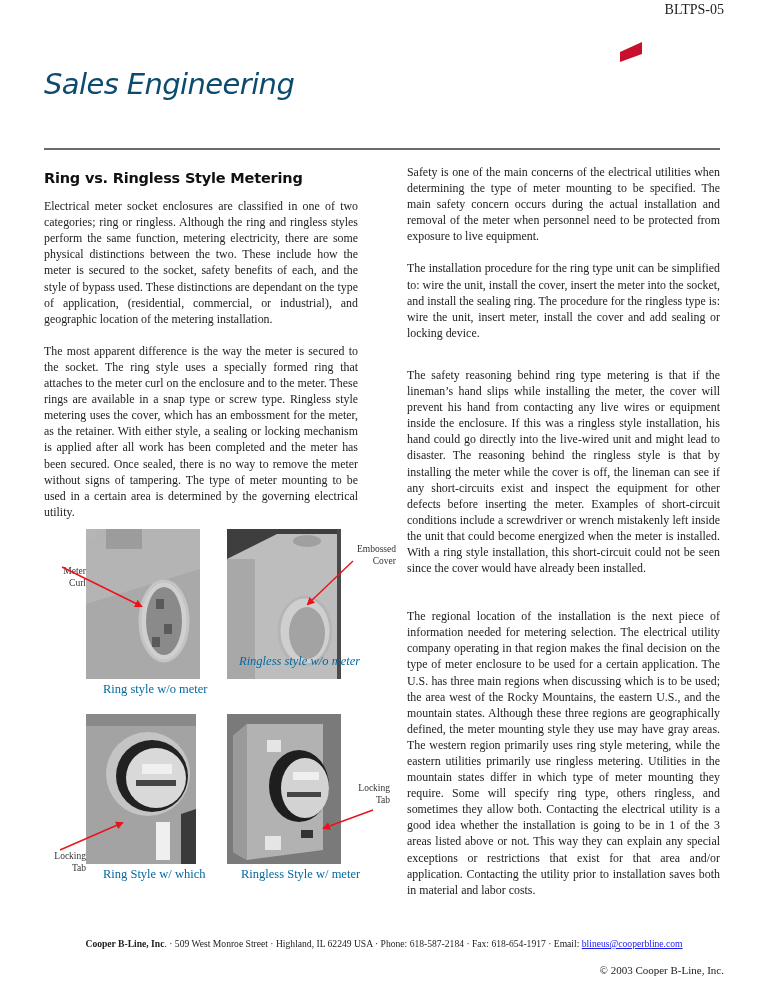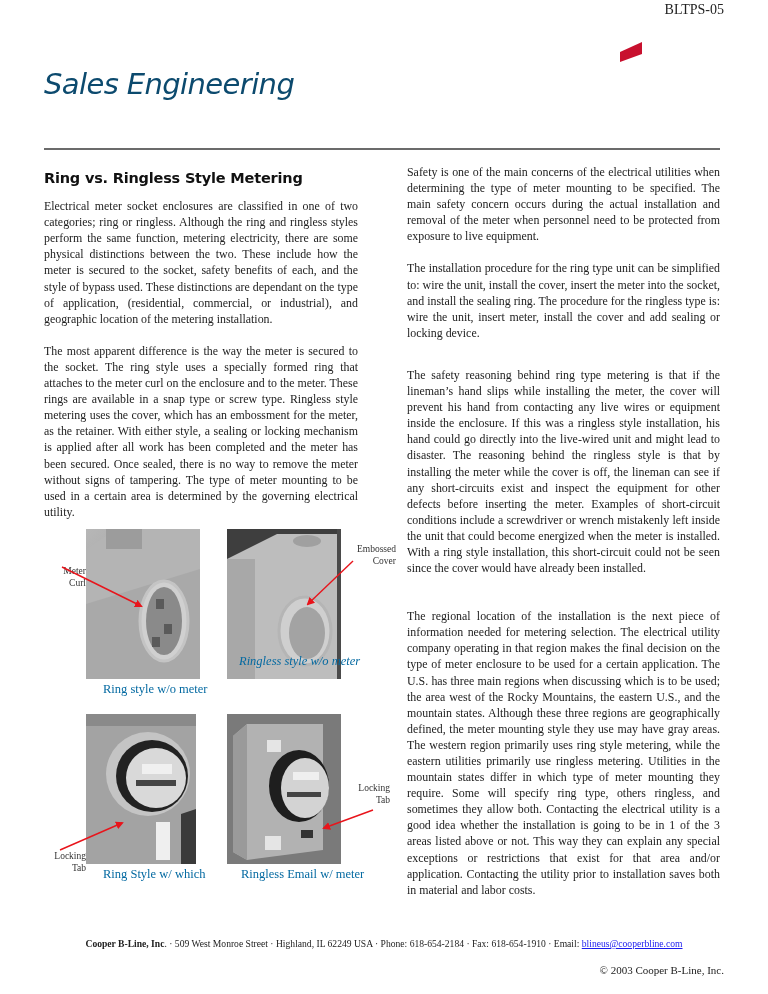--- a/index.html
+++ b/index.html
@@ -101,21 +101,21 @@
     <rect x="60" y="78" width="34" height="5" fill="#444"></rect>
     <rect x="38" y="122" width="16" height="14" fill="#e5e5e5"></rect>
     <rect x="40" y="26" width="14" height="12" fill="#e5e5e5"></rect>
     <rect x="74" y="116" width="12" height="8" fill="#333"></rect>
   </svg>
 </div>
 
 <div class="caption" style="left:86px; top:682px;">Ring style w/o meter</div>
 <div class="caption" style="left:222px; top:654px;font-style:italic;">Ringless style w/o meter</div>
 <div class="caption" style="left:86px; top:867px;">Ring Style w/ which</div>
-<div class="caption" style="left:224px; top:867px;">Ringless Email w/ meter</div>
+<div class="caption" style="left:224px; top:867px;">Ringless Style w/ meter</div>
 
 <div class="callout" style="left:50px; top:566px; width:36px;">
   <div>Meter</div>
   <div>Curl</div>
 </div>
 <div class="callout" style="left:346px; top:544px; width:50px;">
   <div>Embossed</div>
   <div>Cover</div>
 </div>
 <div class="callout" style="left:44px; top:851px; width:42px;">
@@ -133,15 +133,15 @@
       <polygon points="0,0 8,4 0,8" fill="#e8141b"></polygon>
     </marker>
   </defs>
   <line x1="62" y1="567" x2="141" y2="606" stroke="#e8141b" stroke-width="1.4" marker-end="url(#ah)"></line>
   <line x1="353" y1="561" x2="308" y2="604" stroke="#e8141b" stroke-width="1.4" marker-end="url(#ah)"></line>
   <line x1="60" y1="850" x2="122" y2="823" stroke="#e8141b" stroke-width="1.4" marker-end="url(#ah)"></line>
   <line x1="373" y1="810" x2="324" y2="828" stroke="#e8141b" stroke-width="1.4" marker-end="url(#ah)"></line>
 </svg>
 
 <div class="footer">
-  <b>Cooper B-Line, Inc</b><span>. · 509 West Monroe Street · Highland, IL 62249 USA · Phone: 618-654-2184 · Fax: 618-654-1910 · Email: </span><a>blineus@cooperbline.com</a>
+  <b>Cooper B-Line, Inc</b><span>. · 509 West Monroe Street · Highland, IL 62249 USA · Phone: 618-587-2184 · Fax: 618-654-1917 · Email: </span><a>blineus@cooperbline.com</a>
 </div>
 <div class="copyright">© 2003 Cooper B-Line, Inc.</div>
 
 </body></html>

